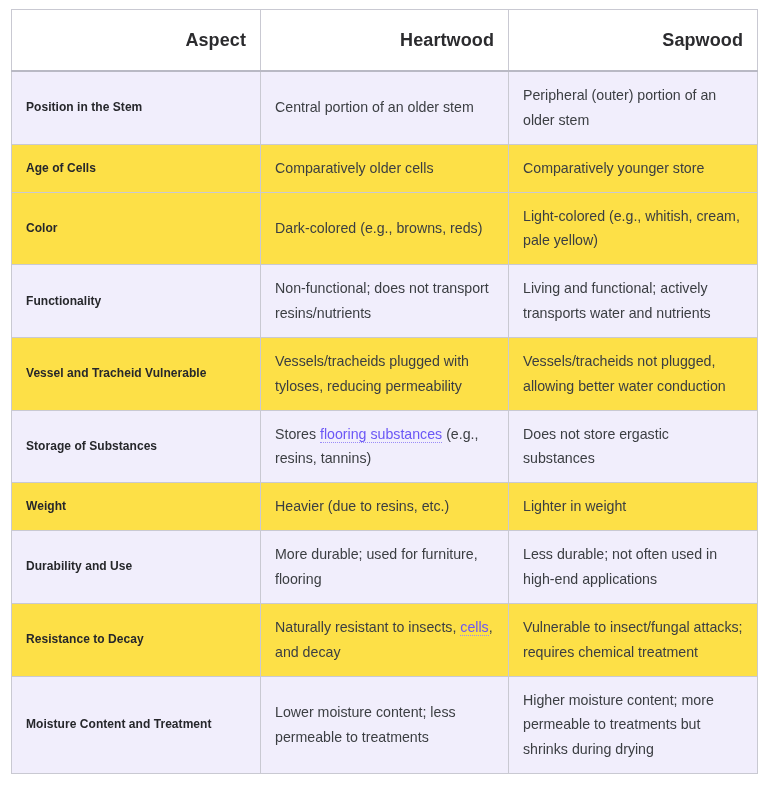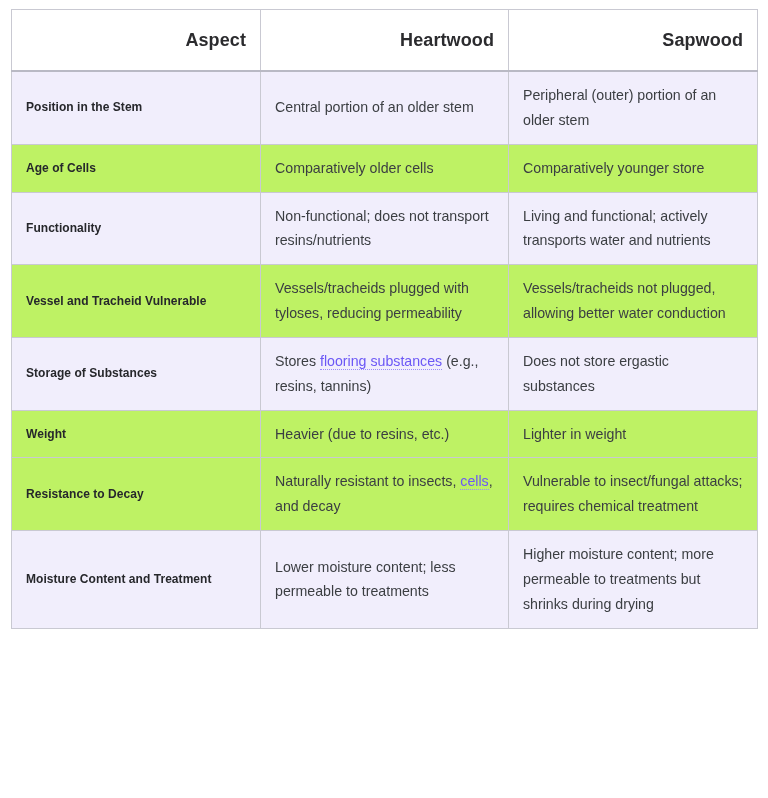--- a/index.html
+++ b/index.html
@@ -56,21 +56,21 @@
   tbody td.aspect {
     font-weight: bold;
     color: #26272b;
     font-size: 12px;
     letter-spacing: 0.05px;
   }
   tbody tr.shade > td {
     background: #f1eefc;
   }
   tbody tr.plain > td {
-    background: #bef264;
+    background: #fde047;
     margin-top: 20px;
   }
   a.inline-link {
     color: #6b57f6;
     text-decoration: none;
     border-bottom: 1px dotted #9a8cf8;
     padding-bottom: 0px;
   }
   .cellwrap { display: block; }
 </style>
@@ -95,20 +95,25 @@
         <tr class="shade">
           <td class="aspect">Position in the Stem</td>
           <td>Central portion of an older stem</td>
           <td>Peripheral (outer) portion of an older stem</td>
         </tr>
         <tr class="plain">
           <td class="aspect">Age of Cells</td>
           <td>Comparatively older cells</td>
           <td>Comparatively younger store</td>
         </tr>
+        <tr class="plain">
+          <td class="aspect">Color</td>
+          <td>Dark-colored (e.g., browns, reds)</td>
+          <td>Light-colored (e.g., whitish, cream, pale yellow)</td>
+        </tr>
         <tr class="shade">
           <td class="aspect">Functionality</td>
           <td>Non-functional; does not transport resins/nutrients</td>
           <td>Living and functional; actively transports water and nutrients</td>
         </tr>
         <tr class="plain">
           <td class="aspect">Vessel and Tracheid Vulnerable</td>
           <td>Vessels/tracheids plugged with tyloses, reducing permeability</td>
           <td>Vessels/tracheids not plugged, allowing better water conduction</td>
         </tr>
@@ -117,20 +122,25 @@
           <td>
             <span class="cellwrap">Stores <a class="inline-link" href="#">flooring substances</a> (e.g., resins, tannins)</span>
           </td>
           <td>Does not store ergastic substances</td>
         </tr>
         <tr class="plain">
           <td class="aspect">Weight</td>
           <td>Heavier (due to resins, etc.)</td>
           <td>Lighter in weight</td>
         </tr>
+        <tr class="shade">
+          <td class="aspect">Durability and Use</td>
+          <td>More durable; used for furniture, flooring</td>
+          <td>Less durable; not often used in high-end applications</td>
+        </tr>
         <tr class="plain">
           <td class="aspect">Resistance to Decay</td>
           <td>
             <span class="cellwrap">Naturally resistant to insects, <a class="inline-link" href="#">cells</a>, and decay</span>
           </td>
           <td>Vulnerable to insect/fungal attacks; requires chemical treatment</td>
         </tr>
         <tr class="shade">
           <td class="aspect">Moisture Content and Treatment</td>
           <td>Lower moisture content; less permeable to treatments</td>

